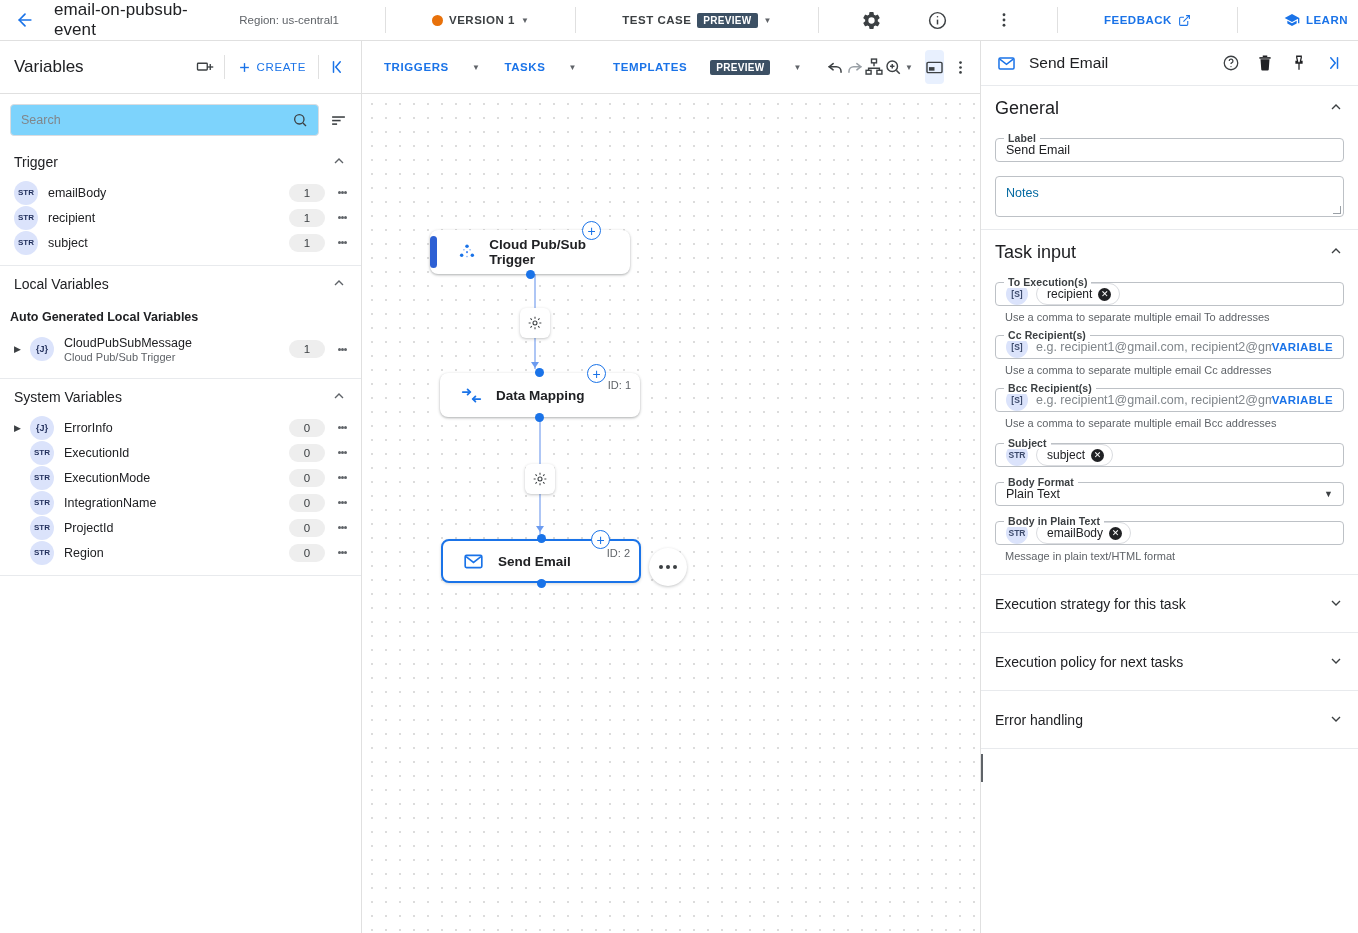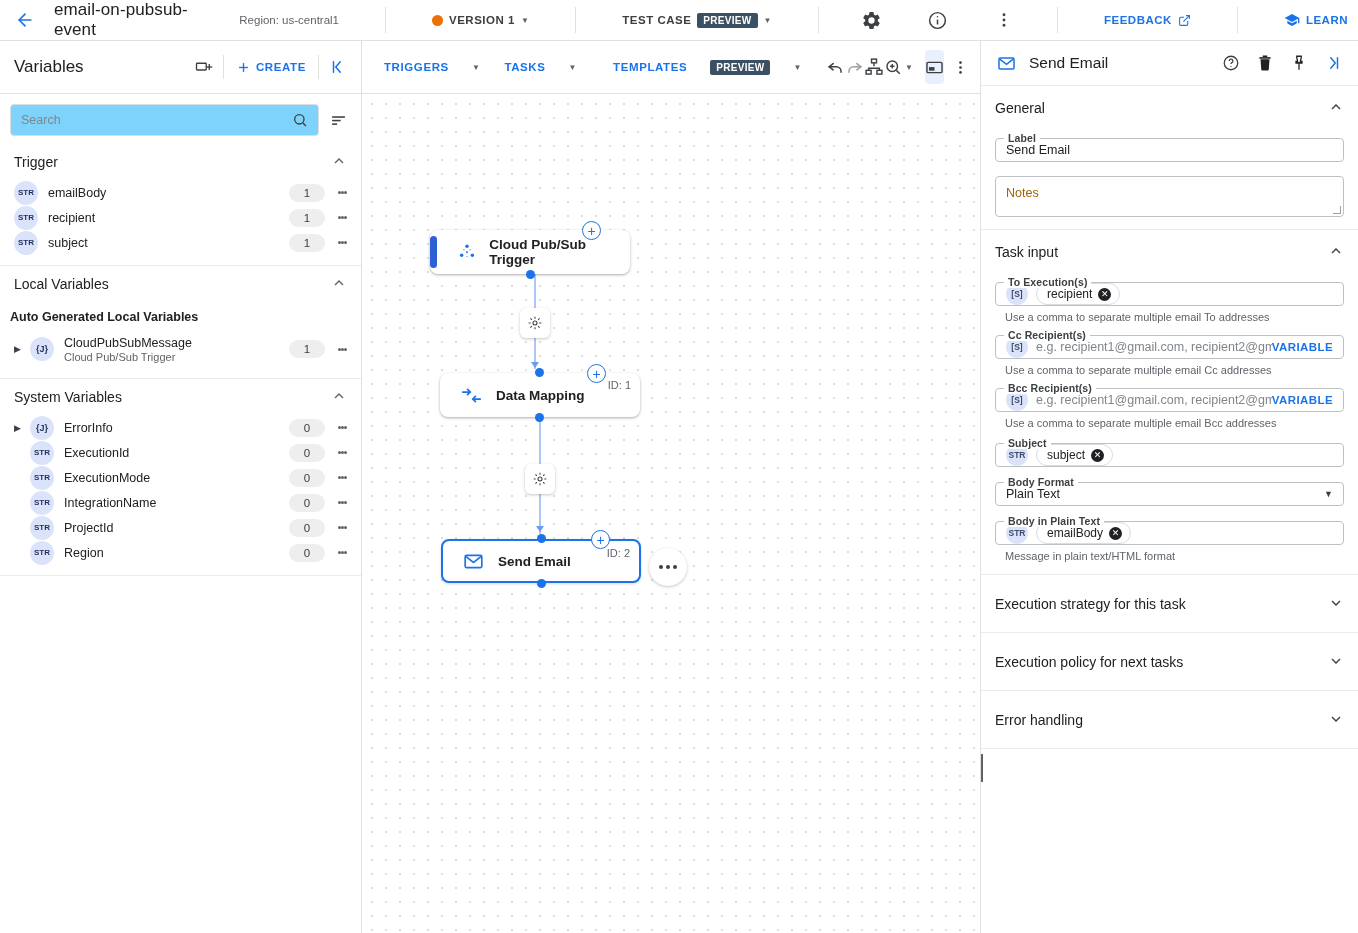--- a/index.html
+++ b/index.html
@@ -52,21 +52,21 @@
           border-right: 1px solid #e0e0e0; background: #fff; }
   .left-head {
     height: 53px; min-height: 53px; display: flex; align-items: center;
     padding: 0 6px 0 14px; border-bottom: 1px solid #e0e0e0;
   }
   .left-title { font-size: 17px; color: #202124; }
   .left-head-actions { margin-left: auto; display: flex; align-items: center; }
   .lh-sep { width: 1px; height: 24px; background: #e0e0e0; margin: 0 2px; }
   .create-btn {
     display: flex; align-items: center; gap: 5px; color: #1a73e8;
-    font-size: 11.5px; font-weight: bold; letter-spacing: .6px;
+    font-size: 11.5px; font-weight: normal; letter-spacing: .6px;
     padding: 0 10px; height: 34px; cursor: pointer;
   }
   .search-row { display: flex; align-items: center; padding: 10px 12px 8px 10px; gap: 8px; }
   .search-box {
     flex: 1; height: 32px; border: 1px solid #dadce0; border-radius: 4px;
     display: flex; align-items: center; padding: 0 10px; gap: 6px; background: #7dd3fc;
   }
   .search-box input {
     border: 0; outline: 0; flex: 1; font-size: 12.5px; color: #202124;
     font-family: "Liberation Sans", sans-serif; background: transparent;
@@ -170,36 +170,36 @@
   }
   .right-title { font-size: 15.5px; color: #202124; margin-left: 12px; }
   .right-head-actions { margin-left: auto; display: flex; align-items: center; }
   .right-scroll { flex: 1; overflow: hidden; position: relative; }
   .sec {
     padding: 0 14px 12px; border-bottom: 1px solid #e8eaed;
   }
   .sec-head {
     display: flex; align-items: center; height: 44px; cursor: pointer;
   }
-  .sec-title { font-size: 14px; color: #202124; }
+  .sec-title { font-size: 18px; color: #202124; }
   .field { margin-top: 8px; position: relative; }
   .fl-wrap {
     border: 1px solid #bdc1c6; border-radius: 4px; position: relative;
     background: #fff; padding: 0 10px; display: flex; align-items: center;
   }
   .fl-wrap.h40 { height: 24px; }
   .fl-label {
     position: absolute; top: -7px; left: 8px; background: #fff; padding: 0 4px;
     font-size: 10.5px; color: #3c4043; font-weight: bold; letter-spacing: .1px;
   }
   .fl-value { font-size: 12.5px; color: #202124; }
   .fl-placeholder { font-size: 12.5px; color: #80868b; flex: 1; overflow: hidden; white-space: nowrap; }
   .plain-box {
     border: 1px solid #bdc1c6; border-radius: 4px; height: 41px; padding: 9px 10px;
-    font-size: 12.5px; color: #a16207; position: relative;
+    font-size: 12.5px; color: #0369a1; position: relative;
   }
   .resize-grip { position:absolute; right:2px; bottom:2px; width:8px; height:8px;
                  border-right: 1px solid #9aa0a6; border-bottom: 1px solid #9aa0a6; transform: skewX(0deg); }
   .helper { font-size: 11px; color: #5f6368; margin: 5px 0 0 10px; }
   .var-pill {
     display: inline-flex; align-items: center; gap: 6px;
     border: 1px solid #dadce0; border-radius: 12px; height: 22px; padding: 0 8px 0 10px;
     font-size: 12px; color: #202124; background: #fff;
   }
   .pill-x { width: 13px; height: 13px; border-radius: 50%; background: #202124;

